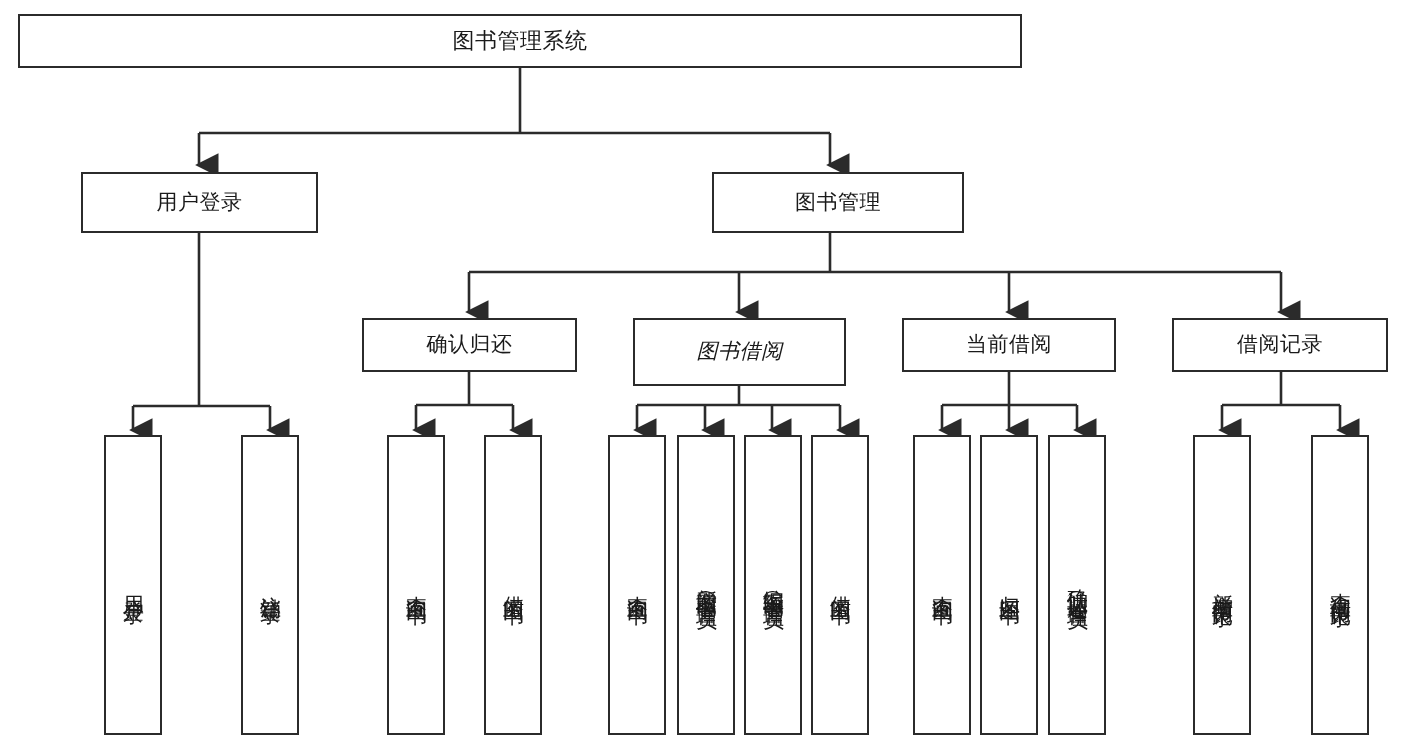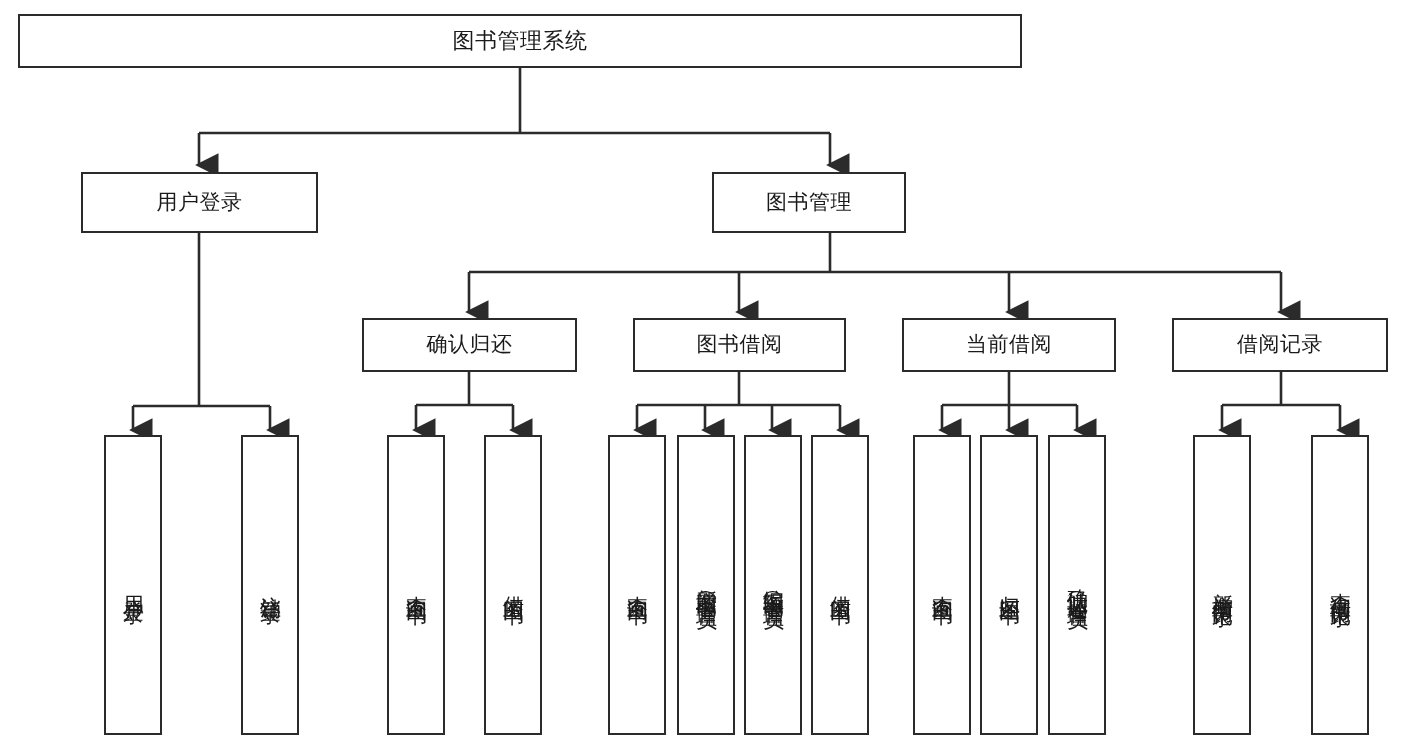--- a/index.html
+++ b/index.html
@@ -129,29 +129,29 @@
   </svg>
 
   <div class="node horiz root" style="left:18px; top:14px; width:1004px; height:54px;">
     <span class="label">图书管理系统</span>
   </div>
 
   <div class="node horiz" style="left:81px; top:172px; width:237px; height:61px;">
     <span class="label">用户登录</span>
   </div>
 
-  <div class="node horiz" style="left:712px; top:172px; width:194px; height:61px;">
+  <div class="node horiz" style="left:712px; top:172px; width:252px; height:61px;">
     <span class="label">图书管理</span>
   </div>
 
   <div class="node horiz" style="left:362px; top:318px; width:215px; height:54px;">
     <span class="label">确认归还</span>
   </div>
 
-  <div class="node horiz" style="left:633px; top:318px; width:213px; height:54px;">
+  <div class="node horiz" style="left:633px; top:318px; width:213px; height:68px;font-style:italic;">
     <span class="label">图书借阅</span>
   </div>
 
   <div class="node horiz" style="left:902px; top:318px; width:214px; height:54px;">
     <span class="label">当前借阅</span>
   </div>
 
   <div class="node horiz" style="left:1172px; top:318px; width:216px; height:54px;">
     <span class="label">借阅记录</span>
   </div>

